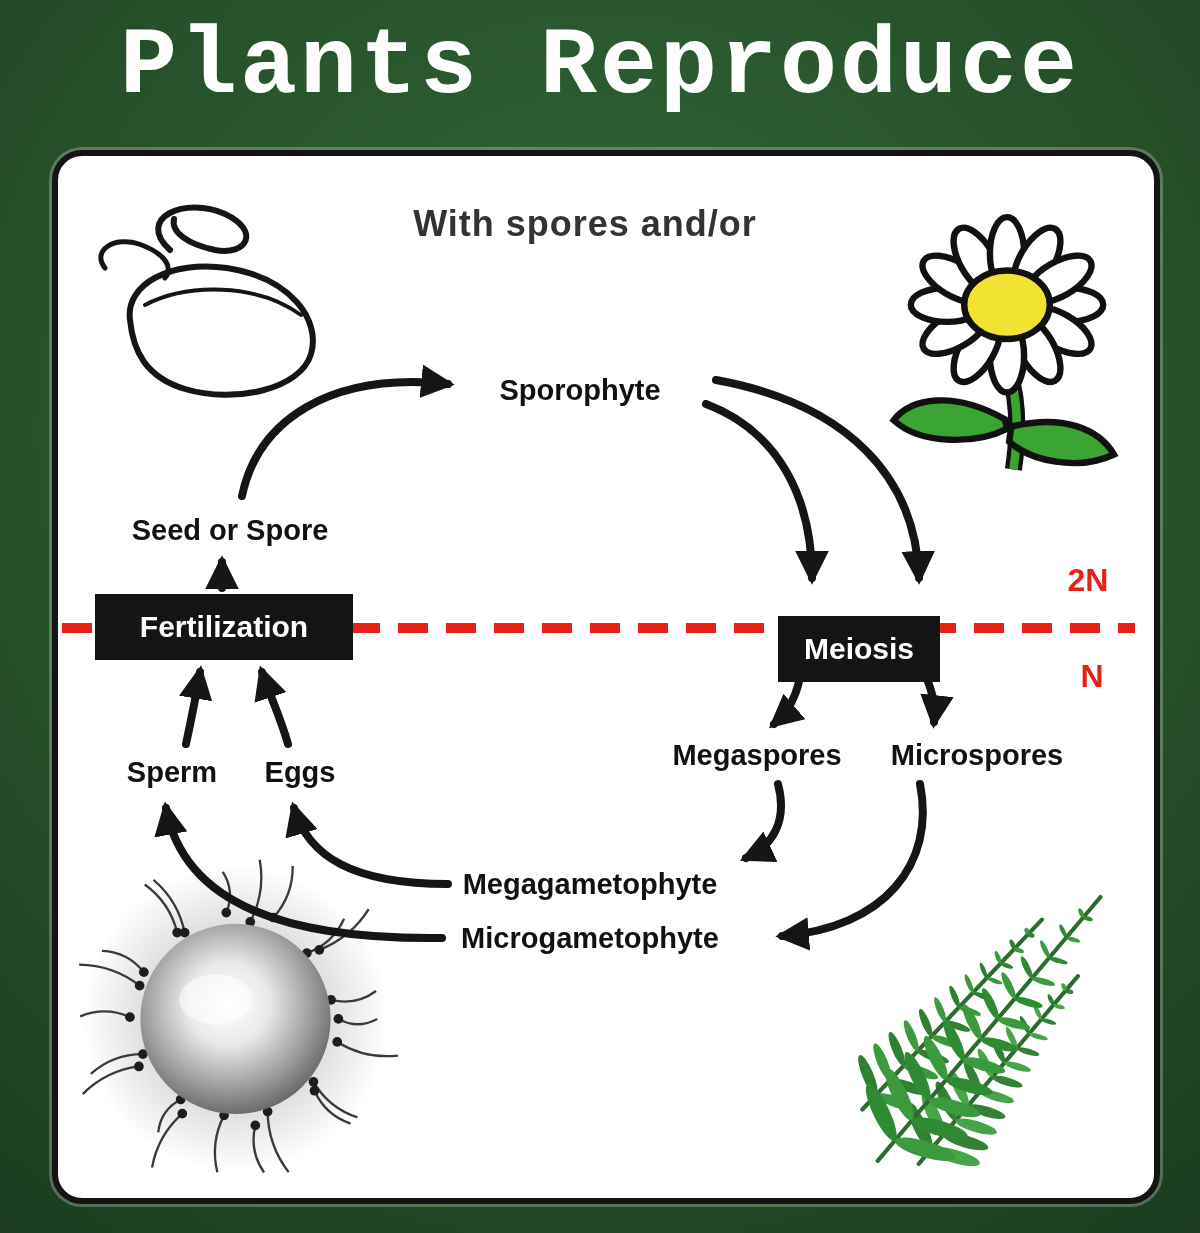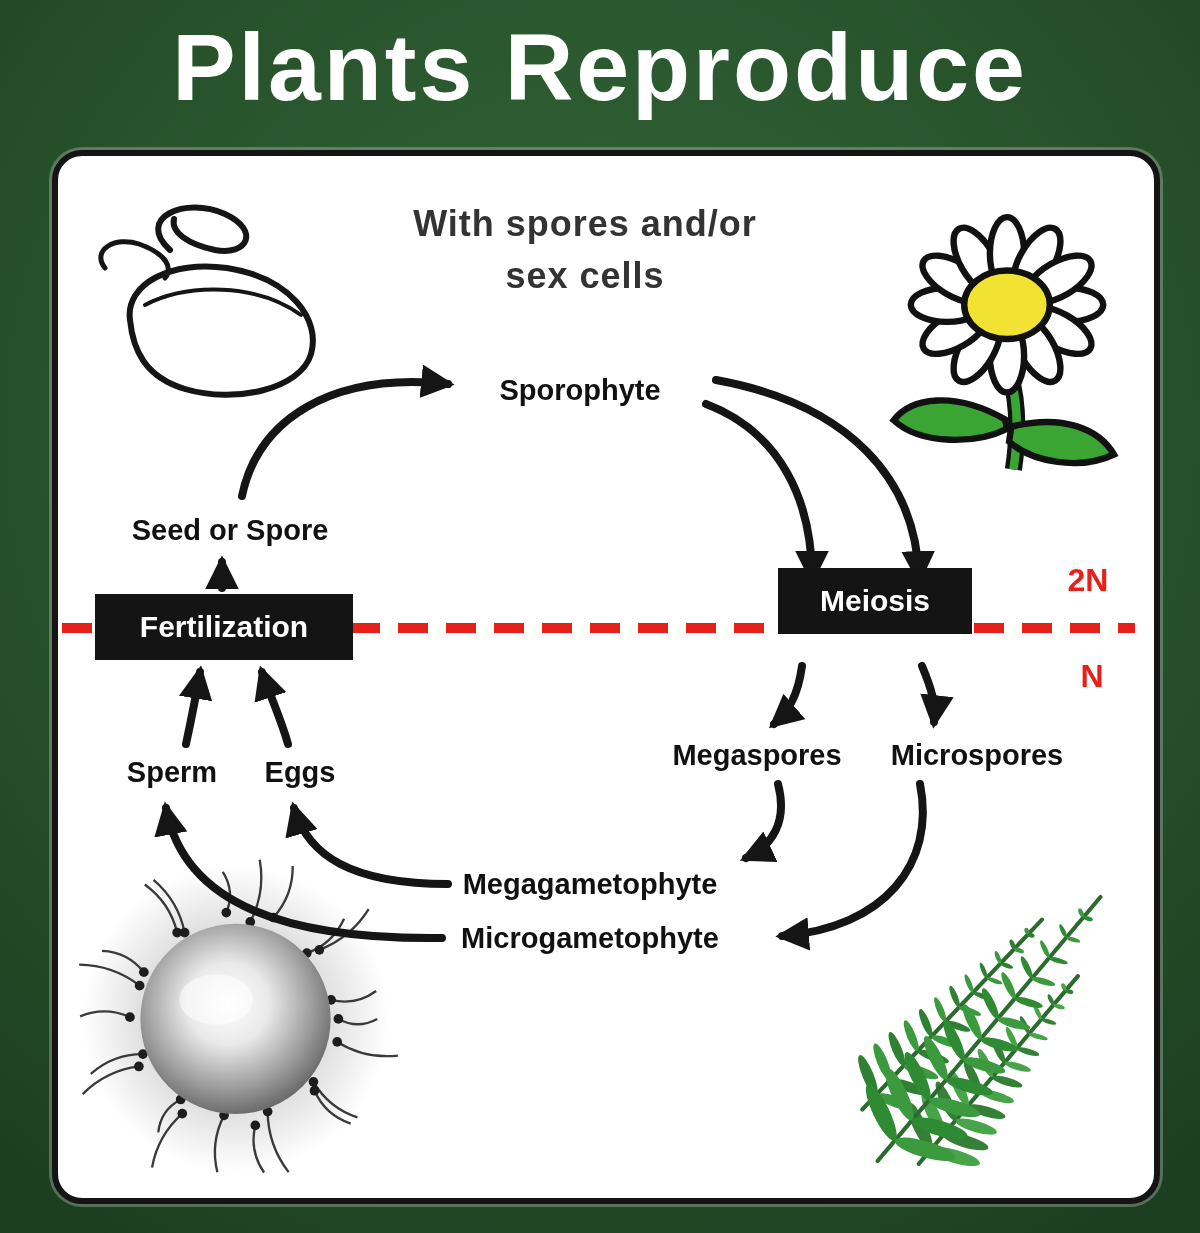--- a/index.html
+++ b/index.html
@@ -3,21 +3,21 @@
 <meta charset="utf-8">
 <style>
   html,body{margin:0;padding:0;width:1200px;height:1233px;overflow:hidden;}
   .stage{
     position:relative;width:1200px;height:1233px;
     background:radial-gradient(circle at 50% 35%, #34683a 0%, #27522b 55%, #1b3c1f 100%);
     font-family:"Liberation Sans","DejaVu Sans",sans-serif;
   }
   .title{
     position:absolute;left:0;top:18px;width:100%;text-align:center;
-    color:#ffffff;font-family:Liberation Sans, sans-serif;
+    color:#ffffff;font-family:Liberation Mono, monospace;
     font-size:95px;font-weight:bold;letter-spacing:3px;line-height:1.05;z-index:2;
   }
   .panel{
     position:absolute;left:52px;top:150px;width:1096px;height:1042px;
     background:#ffffff;border:6px solid #141414;border-radius:30px;z-index:1;
     box-shadow:0 0 0 3px rgba(255,255,255,.25);
   }
   .subtitle{
     position:absolute;left:355px;top:198px;width:460px;text-align:center;
     color:#333333;font-size:36px;font-weight:bold;letter-spacing:1px;line-height:52px;z-index:6;
@@ -45,21 +45,20 @@
 <body>
 
 <div class="stage">
 
   <div class="title">Plants Reproduce</div>
 
   <div class="panel"></div>
 
   <div class="subtitle">
     <div>With spores and/or</div>
-    <div>sex cells</div>
   </div>
 
   <svg class="illus" style="left:75px;top:188px" width="260" height="232" viewBox="0 0 260 232">
     <g fill="none" stroke="#151515" stroke-width="6" stroke-linecap="round" stroke-linejoin="round">
       <path d="M95 62 C 60 30 110 8 150 26 C 186 43 172 68 140 62 C 112 56 96 44 99 31"></path>
       <path d="M30 80 C 16 62 40 48 64 56 C 92 66 98 80 90 90" stroke-width="5"></path>
       <path d="M55 132 C 50 96 96 72 152 80 C 216 90 246 132 236 166 C 226 201 160 216 110 201 C 70 189 58 162 55 132 Z"></path>
       <path d="M70 117 C 112 95 182 95 226 127" stroke-width="4"></path>
     </g>
   </svg>
@@ -231,21 +230,21 @@
   <div class="lbl" style="left:580px;top:390px">Sporophyte</div>
   <div class="lbl" style="left:230px;top:530px">Seed or Spore</div>
   <div class="lbl" style="left:757px;top:755px">Megaspores</div>
   <div class="lbl" style="left:977px;top:755px">Microspores</div>
   <div class="lbl" style="left:172px;top:772px">Sperm</div>
   <div class="lbl" style="left:300px;top:772px">Eggs</div>
   <div class="lbl" style="left:590px;top:884px">Megagametophyte</div>
   <div class="lbl" style="left:590px;top:938px">Microgametophyte</div>
 
   <div class="nodebox" style="left:95px;top:594px;width:258px">Fertilization</div>
-  <div class="nodebox" style="left:778px;top:568px;width:194px">Meiosis</div>
+  <div class="nodebox" style="left:778px;top:616px;width:162px">Meiosis</div>
 
   <div class="dashline"></div>
   <div class="ploidy" style="left:1088px;top:580px">2N</div>
   <div class="ploidy" style="left:1092px;top:676px">N</div>
 
   <svg class="arrows" viewBox="0 0 1200 1233">
     <defs>
       <marker id="ah" viewBox="0 0 10 10" refX="8" refY="5" markerWidth="4.2" markerHeight="4.2" orient="auto-start-reverse">
         <path d="M0,0 L10,5 L0,10 z" fill="#151515"></path>
       </marker>

